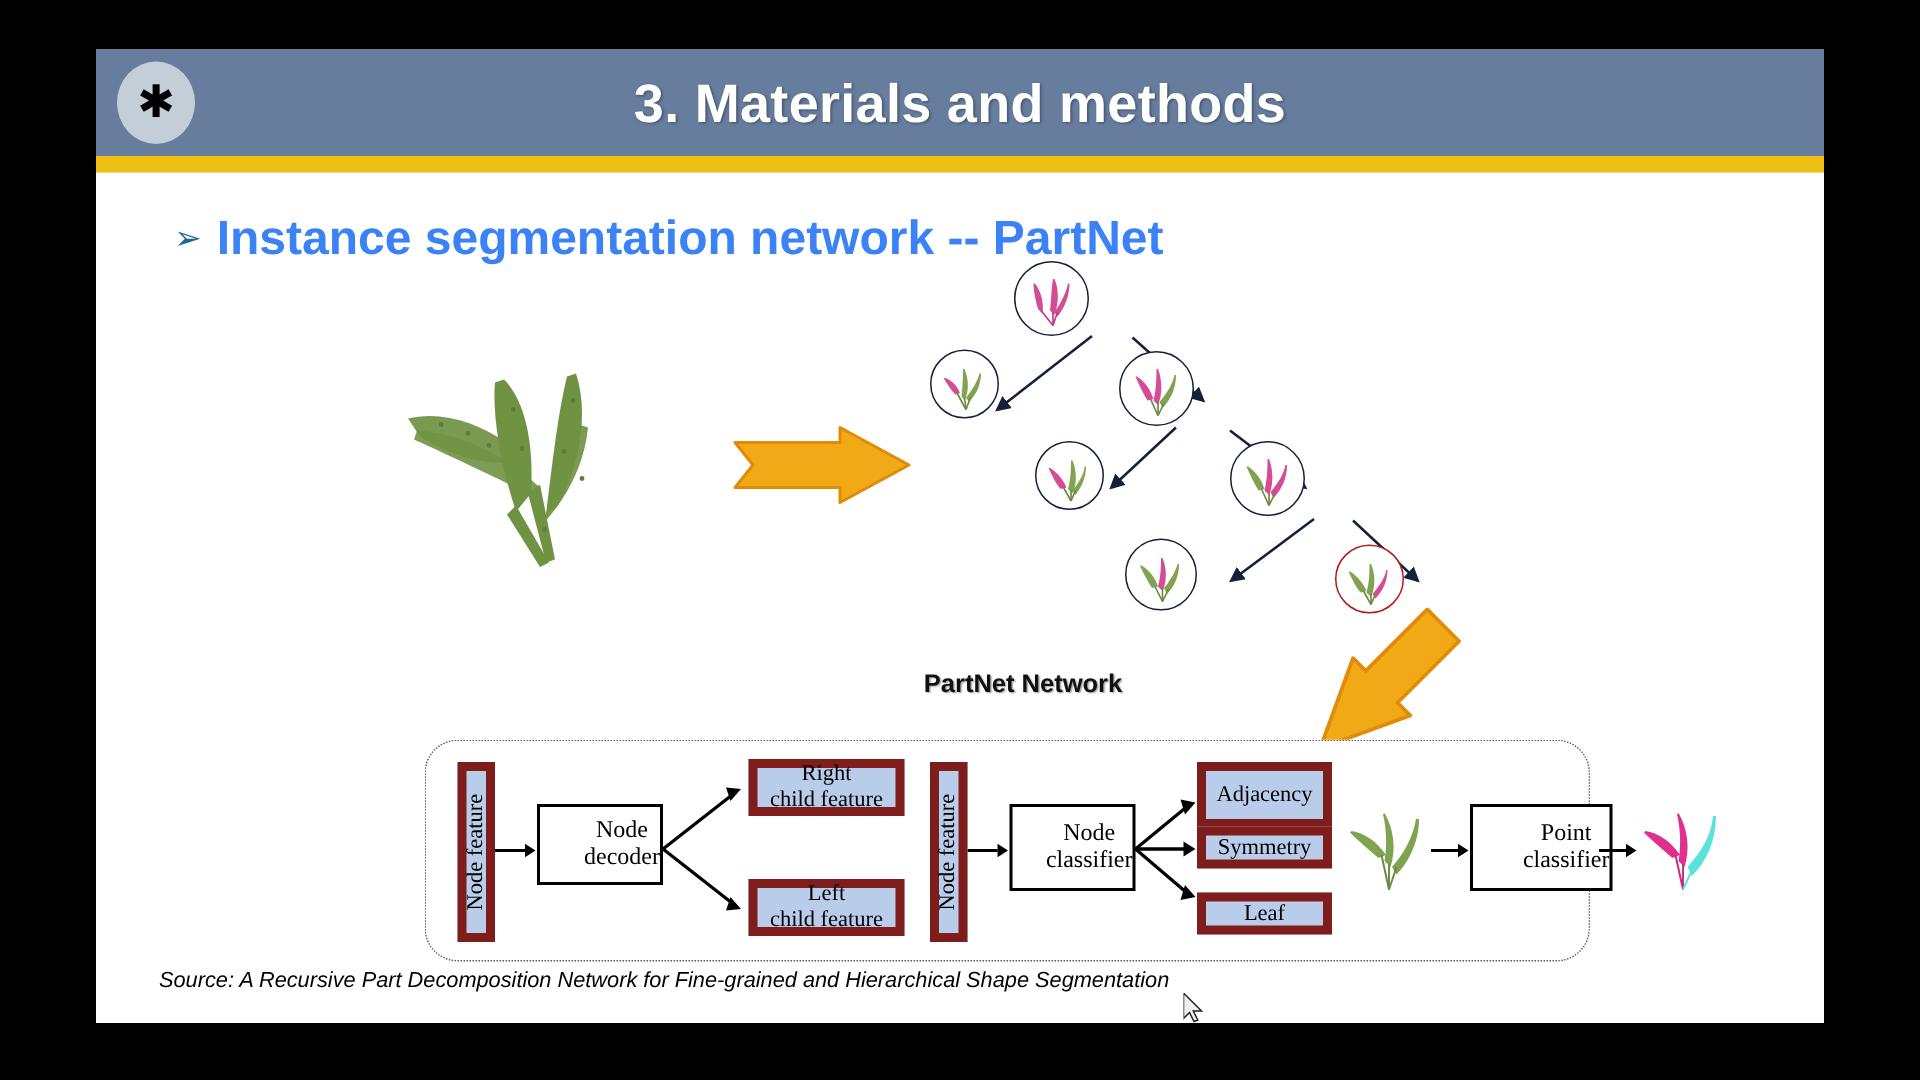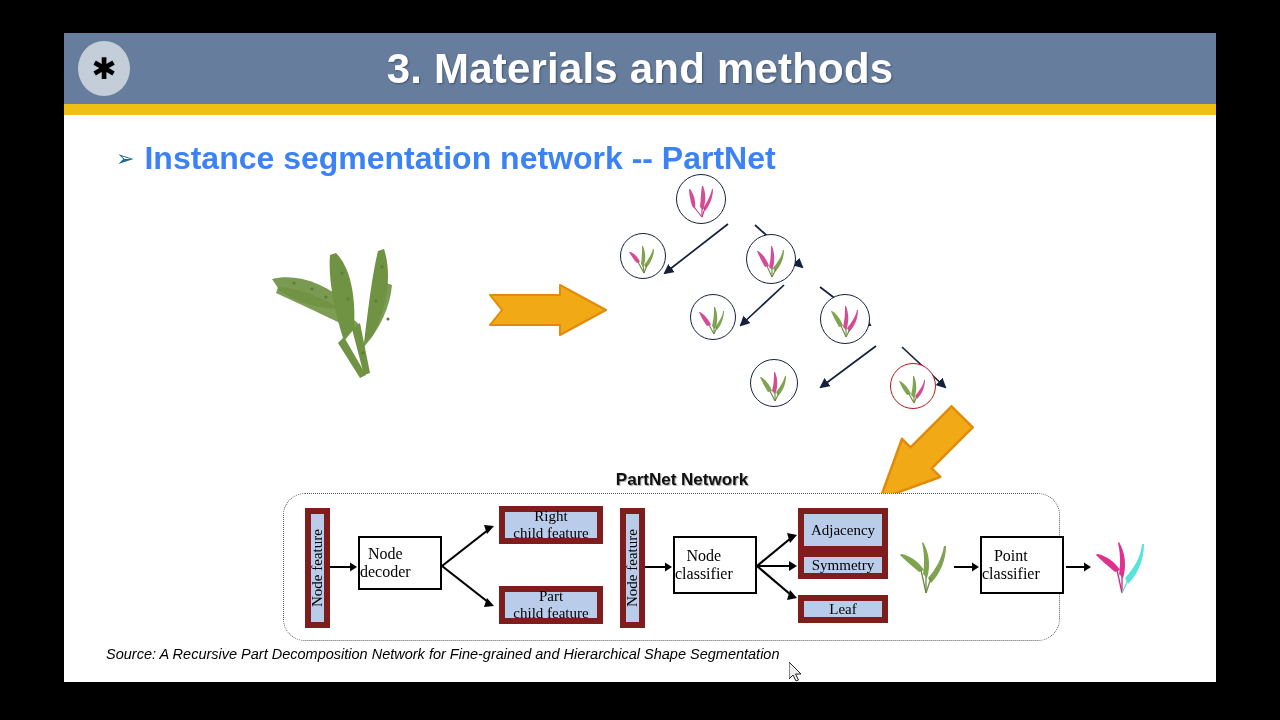--- a/index.html
+++ b/index.html
@@ -8,52 +8,52 @@
 
   
   #slide{position:absolute;left:64px;top:33px;width:1152px;height:649px;background:#fff;}
 
   
   #header{position:absolute;left:0;top:0;width:1152px;height:71px;background:#667d9e;}
   #header-badge{position:absolute;left:14px;top:8px;width:52px;height:55px;border-radius:50%;
                 background:#c3ced9;display:flex;align-items:center;justify-content:center;}
   #header-badge span{font-size:30px;line-height:30px;color:#000;font-family:"DejaVu Sans",sans-serif;font-weight:700;}
   #header-title{position:absolute;left:0;top:0;width:1152px;height:71px;display:flex;
-                align-items:center;justify-content:center;color:#fff;font-size:42px;font-weight:bold;
+                align-items:center;justify-content:center;color:#fff;font-size:36px;font-weight:bold;
                 letter-spacing:.2px;text-shadow:1px 1px 2px rgba(0,0,0,.35);}
   #header-rule{position:absolute;left:0;top:71px;width:1152px;height:11px;background:#efc013;}
 
   
   #subtitle{position:absolute;left:52px;top:107px;display:flex;align-items:center;gap:10px;}
   #subtitle .bullet{color:#1f6690;font-size:22px;line-height:22px;}
   #subtitle .text{color:#3b82f6;font-size:32px;font-weight:bold;}
 
   
   .pcloud{position:absolute;}
   .arrow-right{position:absolute;}
   .arrow-diag{position:absolute;}
 
   
   #tree{position:absolute;left:0;top:0;width:1152px;height:649px;pointer-events:none;}
   .node{position:absolute;border-radius:50%;background:#fff;box-sizing:border-box;}
   .node.dark{border:1.6px solid #15213c;}
   .node.red{border:1.8px solid #b1181c;}
 
   #partnet-label{position:absolute;left:508px;top:413px;width:220px;text-align:center;
-     font-size:17px;font-weight:bold;color:#111;text-shadow:1px 1px 1px rgba(0,0,0,.35);margin-top:24px;}
+     font-size:17px;font-weight:bold;color:#111;text-shadow:1px 1px 1px rgba(0,0,0,.35);}
 
   
   #panel{position:absolute;left:219px;top:460px;width:777px;height:148px;
          border:1.6px dotted #5a5a5a;border-radius:22px;box-sizing:border-box;background:#fff;}
   .bluebox{position:absolute;background:#b9cdea;border:6px solid #7f1d1d;box-sizing:border-box;
            display:flex;align-items:center;justify-content:center;text-align:center;
            font-family:"Liberation Serif",serif;font-size:15px;color:#000;line-height:1.12;}
   .bluebox.vert{writing-mode:vertical-rl;transform:rotate(180deg);}
   .whitebox{position:absolute;background:#fff;border:2.2px solid #000;box-sizing:border-box;
-            display:flex;align-items:center;justify-content:flex-start;text-align:center;
+            display:flex;align-items:center;justify-content:flex-end;text-align:center;
             font-family:"Liberation Serif",serif;font-size:16px;color:#000;line-height:1.12;}
 
   
   #source{position:absolute;left:42px;top:613px;font-size:14.5px;font-style:italic;
           font-weight:400;color:#000;font-family:"Liberation Sans",sans-serif;white-space:nowrap;}
 
   #cursor{position:absolute;left:789px;top:662px;width:14px;height:20px;}
 </style>
 </head>
 <body>
@@ -246,21 +246,21 @@
       <line x1="2" y1="42" x2="48" y2="78" stroke="#000" stroke-width="2.2"></line>
       <polygon points="44,83 54,82 47,74" fill="#000"></polygon>
     </svg>
 
     <div class="bluebox" style="left:215px;top:12px;width:104px;height:38px;">
       <span style="white-space:pre-line;">Right
 child feature</span>
     </div>
 
     <div class="bluebox" style="left:215px;top:92px;width:104px;height:38px;">
-      <span style="white-space:pre-line;">Part
+      <span style="white-space:pre-line;">Left
 child feature</span>
     </div>
 
     <div class="bluebox vert" style="left:336px;top:14px;width:25px;height:120px;">Node feature</div>
 
     <svg style="position:absolute;left:361px;top:66px;" width="28" height="14" viewBox="0 0 28 14">
       <line x1="0" y1="7" x2="20" y2="7" stroke="#000" stroke-width="2"></line>
       <polygon points="20,2.5 27,7 20,11.5" fill="#000"></polygon>
     </svg>
 
@@ -291,21 +291,21 @@
             <path d="M28 40 L28 57"></path>
             <path d="M33 42 L28 57"></path>
       </g>
     </svg>
 
     <svg style="position:absolute;left:670px;top:66px;" width="26" height="14" viewBox="0 0 26 14">
       <line x1="0" y1="7" x2="18" y2="7" stroke="#000" stroke-width="2"></line>
       <polygon points="18,2.5 25,7 18,11.5" fill="#000"></polygon>
     </svg>
 
-    <div class="whitebox" style="left:696px;top:42px;width:84px;height:58px;">
+    <div class="whitebox" style="left:696px;top:42px;width:95px;height:58px;">
       <span style="white-space:pre-line;">Point
 classifier</span>
     </div>
 
     <svg style="position:absolute;left:782px;top:66px;" width="26" height="14" viewBox="0 0 26 14">
       <line x1="0" y1="7" x2="18" y2="7" stroke="#000" stroke-width="2"></line>
       <polygon points="18,2.5 25,7 18,11.5" fill="#000"></polygon>
     </svg>
 
     <svg style="position:absolute;left:810px;top:40px;" width="56" height="66" viewBox="0 0 56 66">

